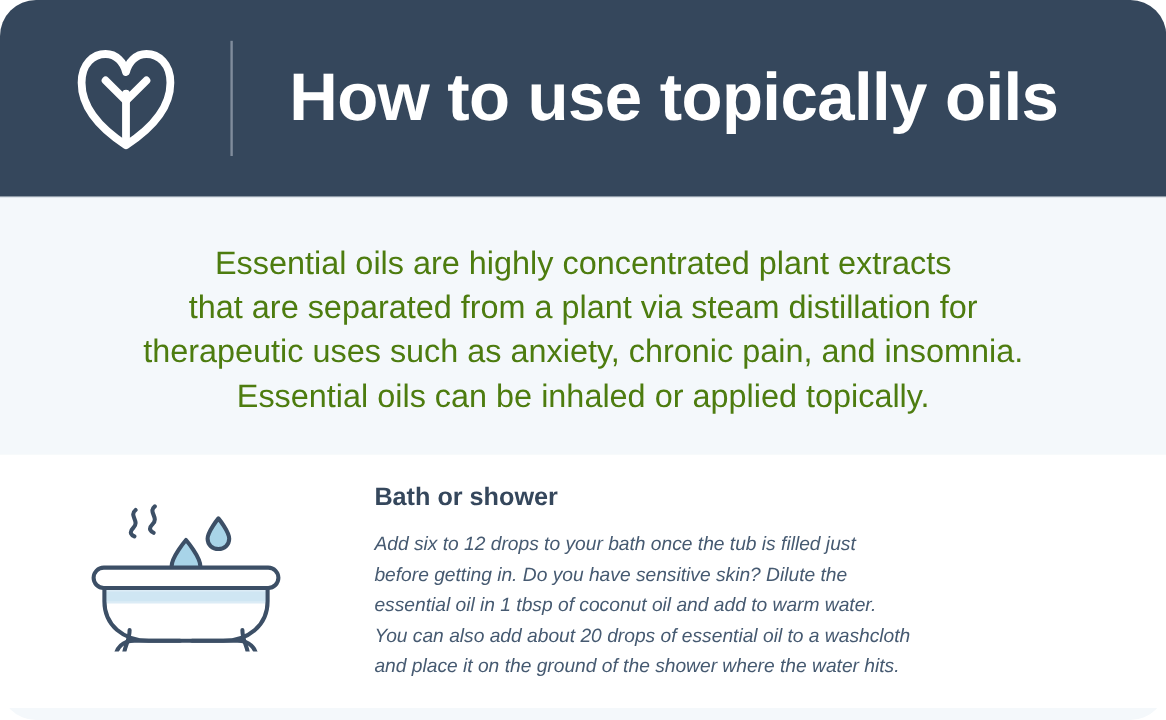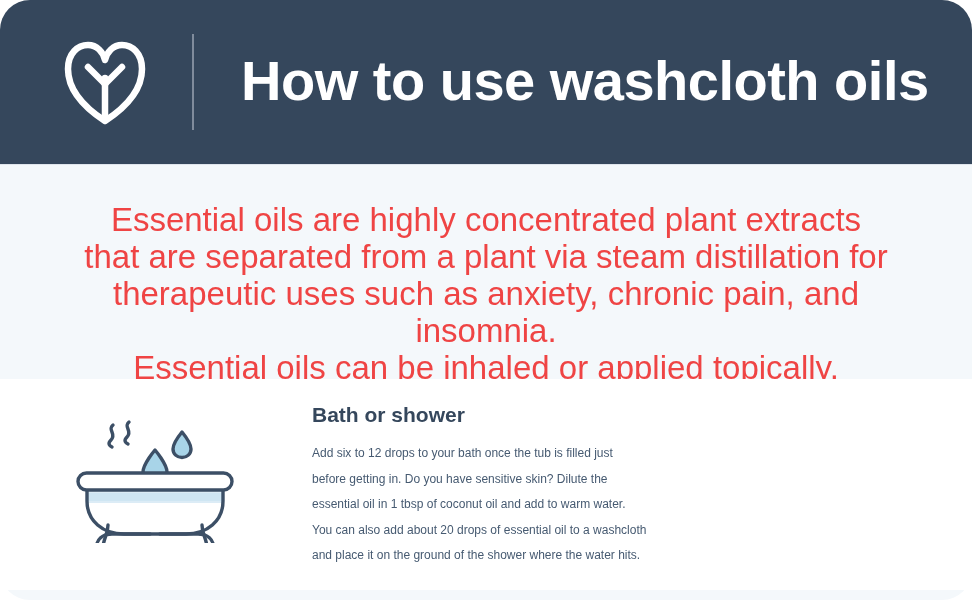--- a/index.html
+++ b/index.html
@@ -76,23 +76,23 @@
     background: #f4f8fb;
     border-top: 1px solid #dfe5ec;
     box-sizing: border-box;
   }
   .intro-text {
     position: absolute;
     top: 36px;
     left: 46px;
     width: 880px;
     text-align: center;
-    font-size: 33px;
+    font-size: 27px;
     line-height: 37px;
-    color: #ef4444;
+    color: #4d7c0f;
     white-space: pre-line;
   }
 
   
   .section {
     position: absolute;
     top: 379px;
     left: 0;
     width: 972px;
     height: 211px;
@@ -113,25 +113,26 @@
     width: 600px;
   }
   .section-heading {
     font-size: 21px;
     font-weight: bold;
     color: #35475c;
     line-height: 28px;
     margin: 0 0 12px 0;
   }
   .section-paragraph {
-    font-size: 12px;
+    font-size: 16px;
     line-height: 25.5px;
     color: #465a71;
     margin: 0;
     white-space: pre-line;
+    font-style: italic;
   }
 
   
   .next-band {
     position: absolute;
     left: 0;
     top: 590px;
     width: 972px;
     height: 10px;
     background: #f4f8fb;
@@ -148,21 +149,21 @@
       <g fill="none" stroke="#ffffff" stroke-width="6.5" stroke-linecap="round" stroke-linejoin="round">
         <path d="M43 83 C 20 68, 6 50, 6 31 C 6 15, 16 7, 26 7 C 35 7, 41 14, 43 22 C 45 14, 51 7, 60 7 C 70 7, 80 15, 80 31 C 80 50, 66 68, 43 83 Z"></path>
         <path d="M43 82 L 43 40"></path>
         <path d="M43 46 L 26 29"></path>
         <path d="M43 46 L 60 29"></path>
       </g>
     </svg>
 
     <div class="header-divider"></div>
 
-    <div class="header-title">How to use washcloth oils</div>
+    <div class="header-title">How to use topically oils</div>
   </div>
 
   <div class="intro">
     <div class="intro-text">Essential oils are highly concentrated plant extracts
 that are separated from a plant via steam distillation for
 therapeutic uses such as anxiety, chronic pain, and insomnia.
 Essential oils can be inhaled or applied topically.</div>
   </div>
 
   <div class="section">

